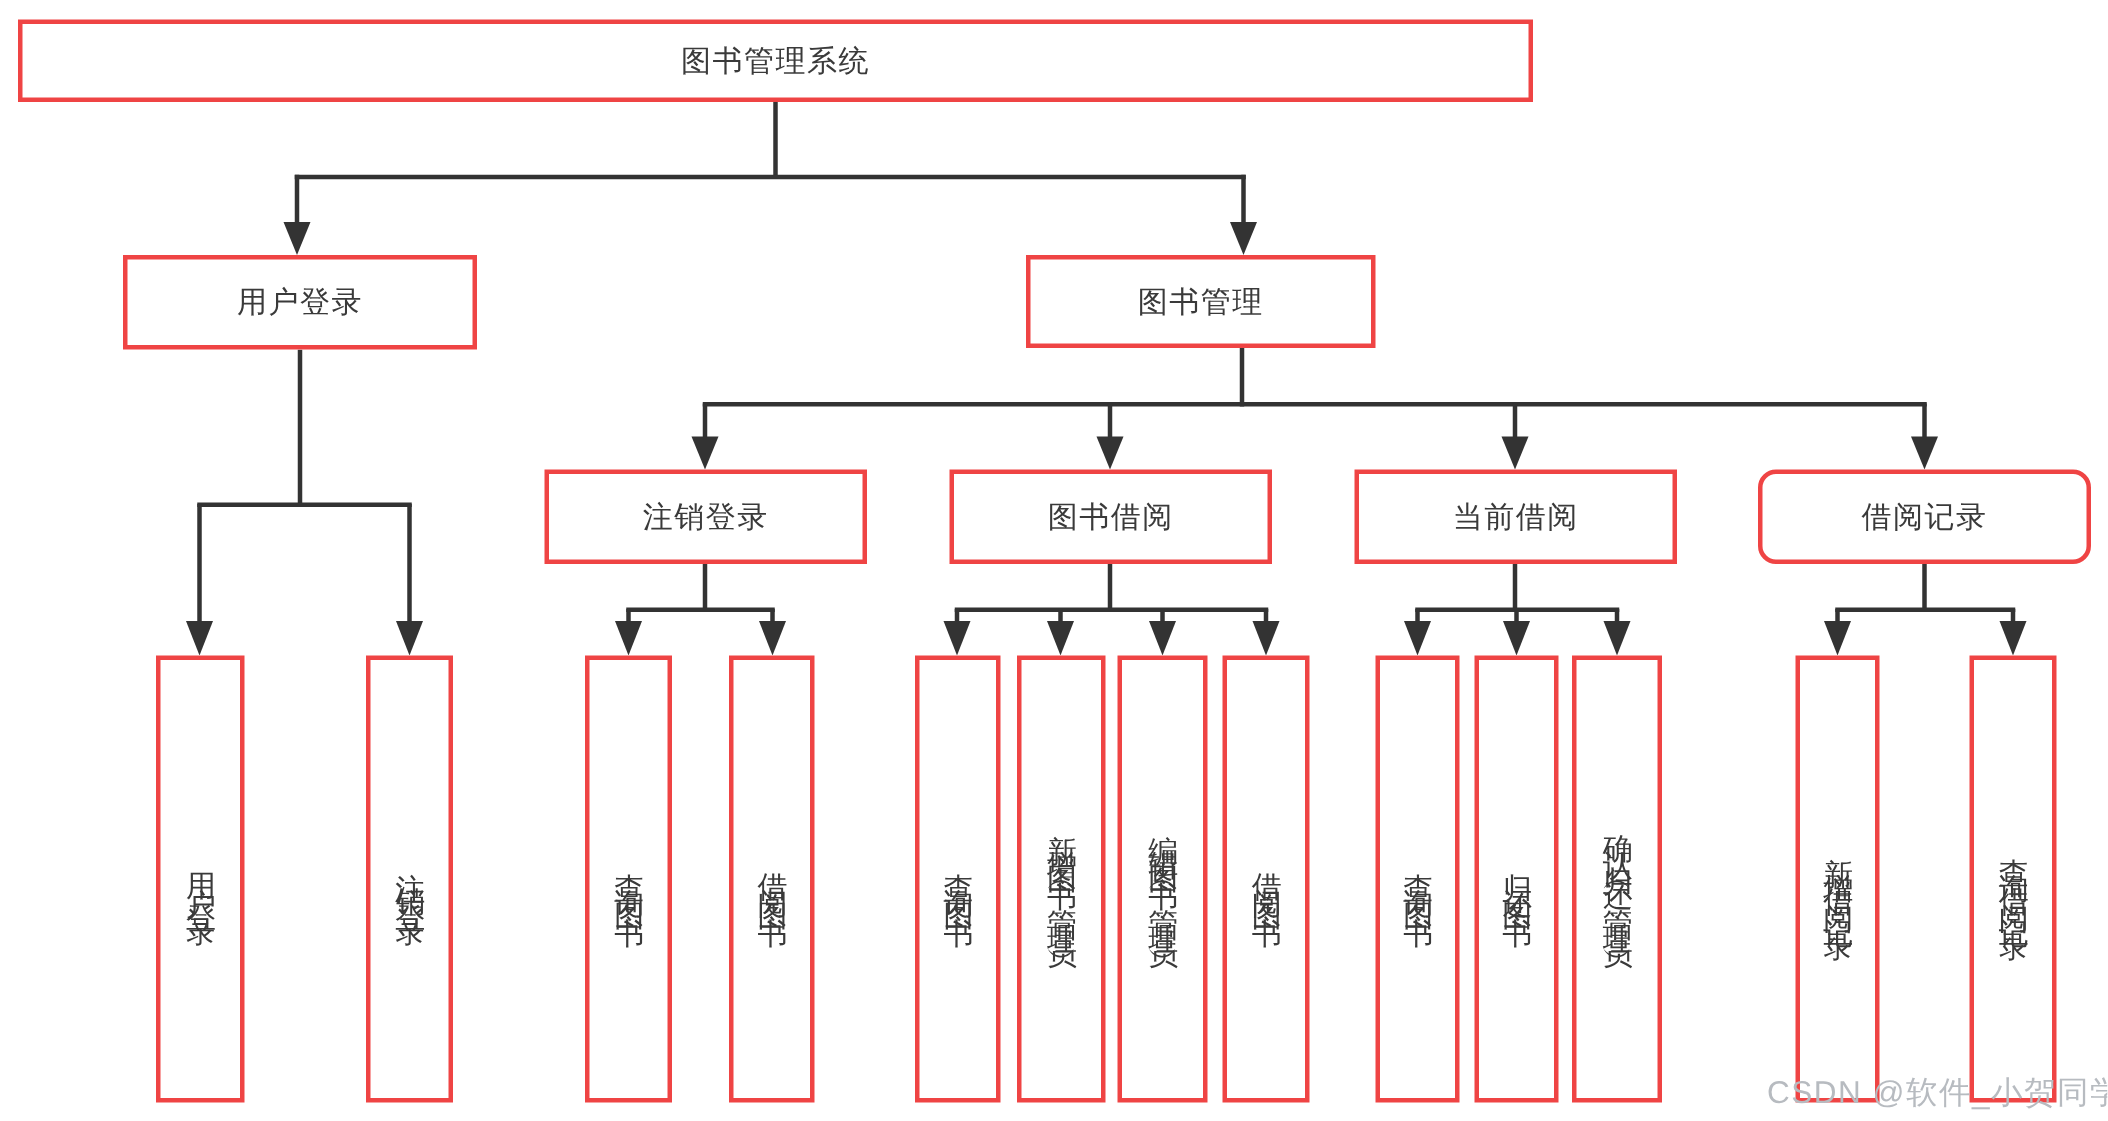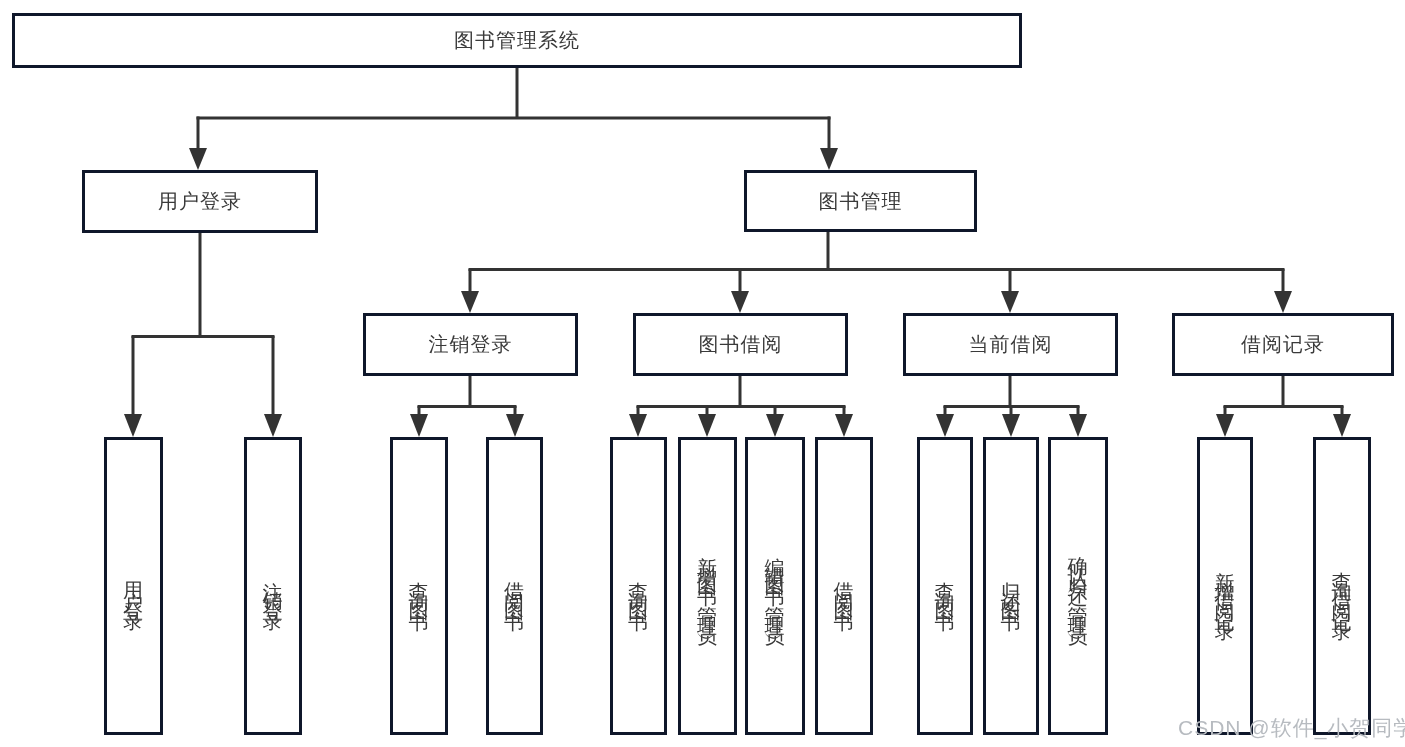--- a/index.html
+++ b/index.html
@@ -7,21 +7,21 @@
     position:relative;
     width:1405px;height:747px;
     background:#ffffff;
     overflow:hidden;
     font-family:"Liberation Sans","DejaVu Sans",sans-serif;
   }
   #connectors{position:absolute;left:0;top:0;}
   .node{
     position:absolute;
     box-sizing:border-box;
-    border:3px solid #0f172a;
+    border:3px solid #ef4444;
     background:#ffffff;
     display:flex;
     align-items:center;
     justify-content:center;
     color:#3a3a3a;
     font-size:20px;
     letter-spacing:1px;
     z-index:2;
   }
   .node.vert{
@@ -111,34 +111,34 @@
     </g>
   </svg>
 
   <div class="node" style="left:12px;top:13px;width:1010px;height:55px;">
     <span>图书管理系统</span>
   </div>
 
   <div class="node" style="left:82px;top:170px;width:236px;height:63px;">
     <span>用户登录</span>
   </div>
-  <div class="node" style="left:744px;top:170px;width:233px;height:62px;">
+  <div class="node" style="left:684px;top:170px;width:233px;height:62px;">
     <span>图书管理</span>
   </div>
 
   <div class="node" style="left:363px;top:313px;width:215px;height:63px;">
     <span>注销登录</span>
   </div>
   <div class="node" style="left:633px;top:313px;width:215px;height:63px;">
     <span>图书借阅</span>
   </div>
   <div class="node" style="left:903px;top:313px;width:215px;height:63px;align-items:center;">
     <span>当前借阅</span>
   </div>
-  <div class="node" style="left:1172px;top:313px;width:222px;height:63px;">
+  <div class="node" style="left:1172px;top:313px;width:222px;height:63px;border-radius:12px;">
     <span>借阅记录</span>
   </div>
 
   <div class="node vert" style="left:104px;top:437px;width:59px;height:298px;">
     <span>用户登录</span>
   </div>
   <div class="node vert" style="left:244px;top:437px;width:58px;height:298px;">
     <span>注销登录</span>
   </div>
 

